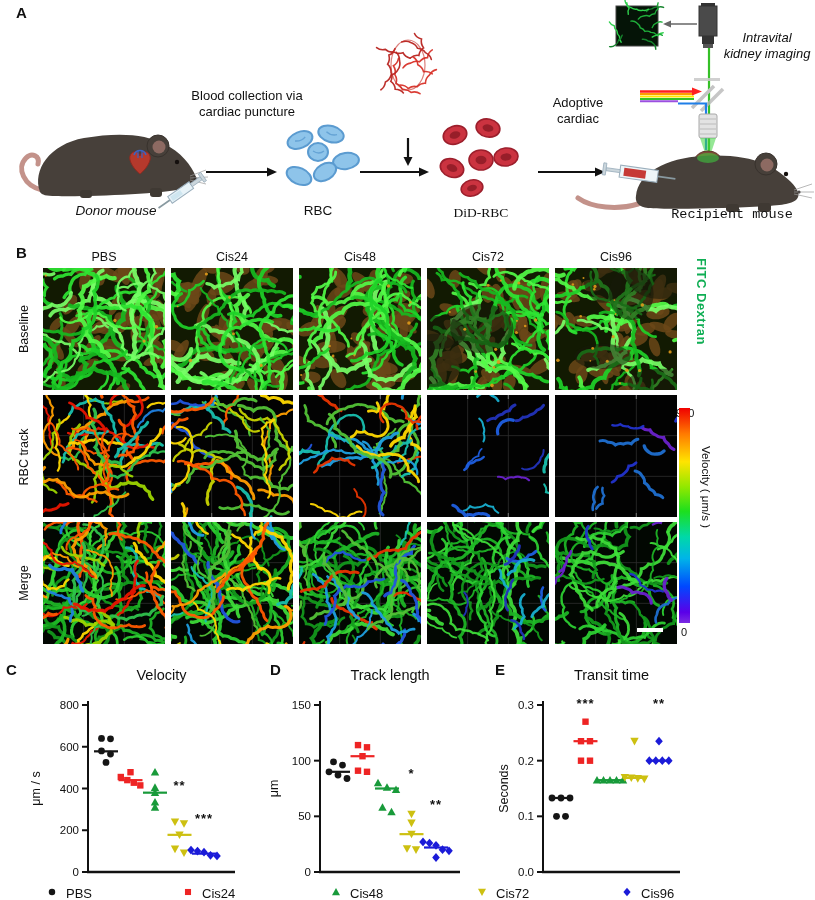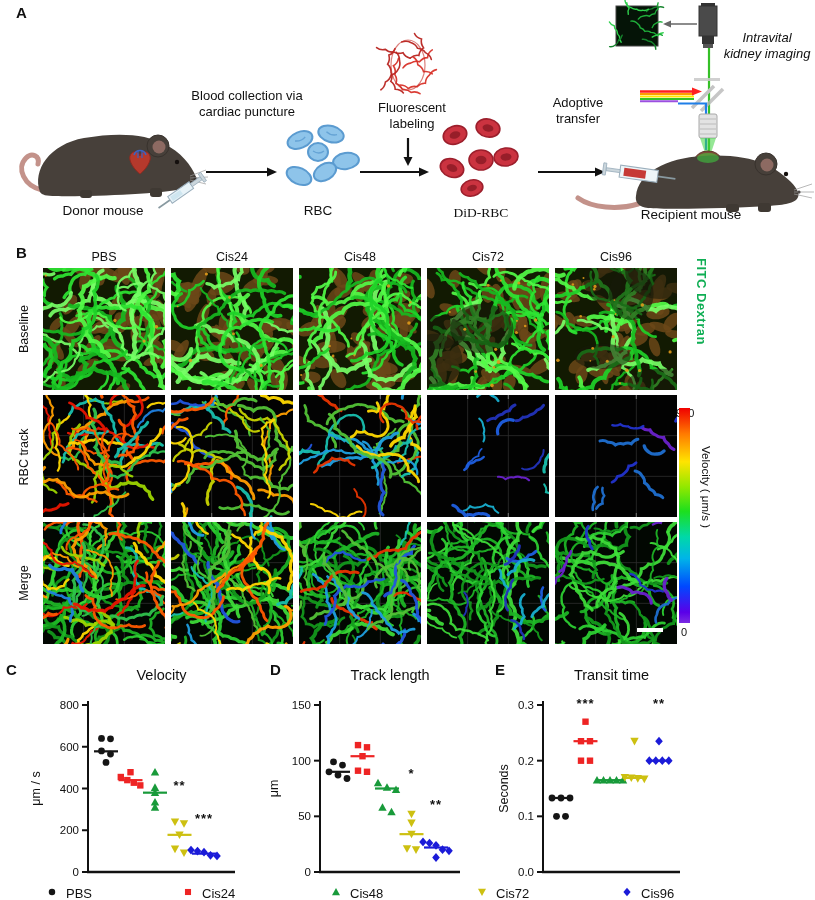--- a/index.html
+++ b/index.html
@@ -187,27 +187,26 @@
     <g transform="translate(612,170) rotate(8)">
       <line x1="46" y1="0" x2="64" y2="0" stroke="#8899a0" stroke-width="1.6"></line>
       <rect x="8" y="-6" width="38" height="12" fill="#eef5f8" stroke="#9aaebc" stroke-width="1"></rect>
       <rect x="12" y="-4" width="22" height="8" fill="#c63a36"></rect>
       <rect x="-6" y="-1.5" width="14" height="3" fill="#cbd6dc" stroke="#9aaebc" stroke-width="0.8"></rect>
       <rect x="-9" y="-6" width="3" height="12" fill="#cbd6dc" stroke="#9aaebc" stroke-width="0.8"></rect>
     </g>
   </svg>
 
   <div class="abs a-text" style="left:177px;top:88px;width:140px;">Blood collection via cardiac puncture</div>
-  <div class="abs a-text" style="left:362px;top:100px;width:100px;">Fluorescent labeling</div>
-  <div class="abs a-text" style="left:533px;top:95px;width:90px;">Adoptive transfer</div>
+  <div class="abs a-text" style="left:533px;top:95px;width:90px;">Adoptive cardiac</div>
   <div class="abs a-text" style="left:722px;top:30px;width:90px;font-style:italic;">Intravital kidney imaging</div>
-  <div class="abs a-caption" style="left:43px;top:203px;width:120px;">Donor mouse</div>
+  <div class="abs a-caption" style="left:56px;top:203px;width:120px;font-style:italic;">Donor mouse</div>
   <div class="abs a-caption" style="left:278px;top:203px;width:80px;">RBC</div>
   <div class="abs a-caption" style="left:431px;top:205px;width:100px;font-family:Liberation Serif, serif;">DiD-RBC</div>
-  <div class="abs a-caption" style="left:621px;top:207px;width:140px;">Recipient mouse</div>
+  <div class="abs a-caption" style="left:662px;top:207px;width:140px;font-family:Liberation Mono, monospace;">Recipient mouse</div>
 
   <div class="abs panel-letter" style="left:16px;top:244px;">B</div>
 
   <div class="abs col-header" style="left:43px;top:250px;width:122px;">PBS</div>
   <div class="abs col-header" style="left:171px;top:250px;width:122px;">Cis24</div>
   <div class="abs col-header" style="left:299px;top:250px;width:122px;">Cis48</div>
   <div class="abs col-header" style="left:427px;top:250px;width:122px;">Cis72</div>
   <div class="abs col-header" style="left:555px;top:250px;width:122px;">Cis96</div>
 
   <div class="abs row-label" style="left:24px;top:329px;">Baseline</div>

